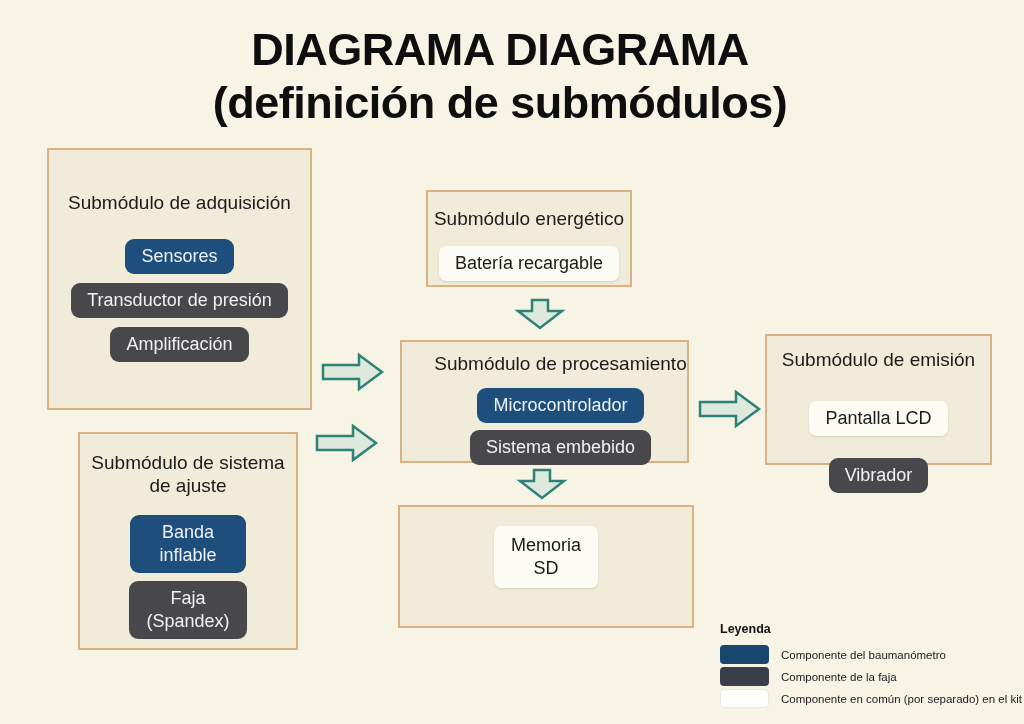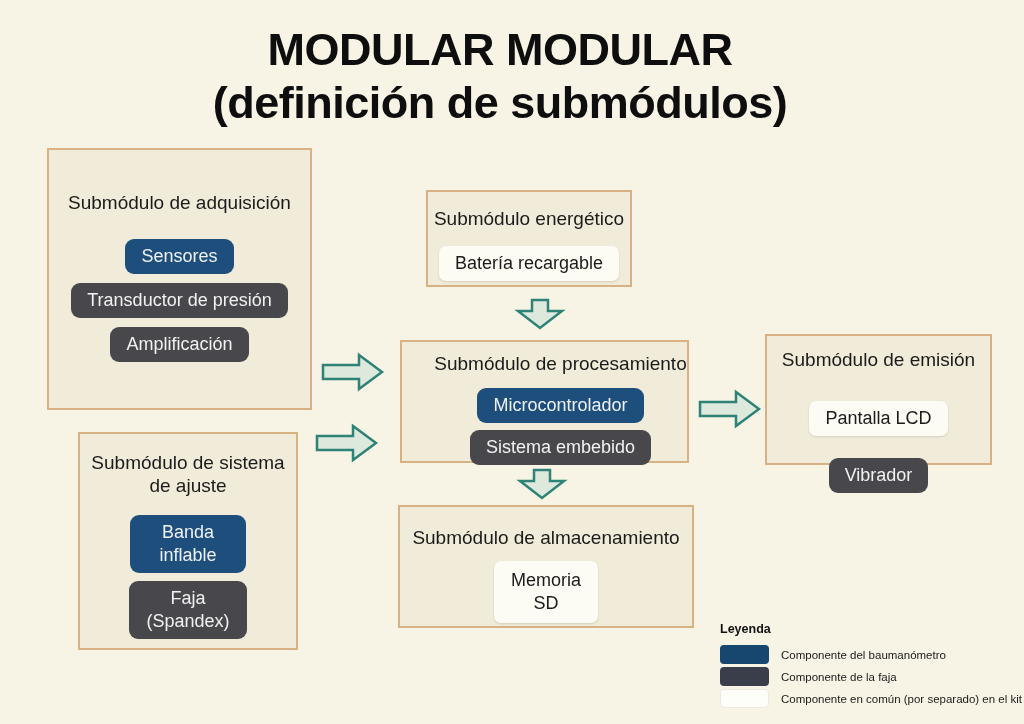--- a/index.html
+++ b/index.html
@@ -74,21 +74,21 @@
   .swatch-gray  { background: #3a3e4a; }
   .swatch-white { background: #fdfdfa; border: 1px solid #eceadf; }
   .legend-label { font-size: 11.5px; color: #1a1a1a; margin-left: 12px; white-space: nowrap; }
 </style>
 </head>
 <body>
 
 <div class="canvas">
 
   <div class="title">
-    <div>MODULAR MODULAR</div>
+    <div>DIAGRAMA DIAGRAMA</div>
     <div>(definición de submódulos)</div>
   </div>
 
   <div class="module" id="mod-adquisicion">
     <div class="module-title">Submódulo de adquisición</div>
     <div class="chip chip-blue">Sensores</div>
     <div class="chip chip-gray">Transductor de presión</div>
     <div class="chip chip-gray">Amplificación</div>
   </div>
 
@@ -109,21 +109,20 @@
     <div class="chip chip-gray">Vibrador</div>
   </div>
 
   <div class="module" id="mod-ajuste">
     <div class="module-title">Submódulo de sistema de ajuste</div>
     <div class="chip chip-blue chip-wrap" id="chip-banda">Banda inflable</div>
     <div class="chip chip-gray chip-wrap" id="chip-faja">Faja (Spandex)</div>
   </div>
 
   <div class="module" id="mod-almacenamiento">
-    <div class="module-title">Submódulo de almacenamiento</div>
     <div class="chip chip-white chip-wrap" id="chip-memoria">Memoria SD</div>
   </div>
 
   <div class="arrow" id="arrow-r1">
     <svg viewBox="0 0 64 40">
         <polygon points="2,13 38,13 38,3 61,20 38,37 38,27 2,27"></polygon>
       </svg>
   </div>
   <div class="arrow" id="arrow-r2">
     <svg viewBox="0 0 64 40">

